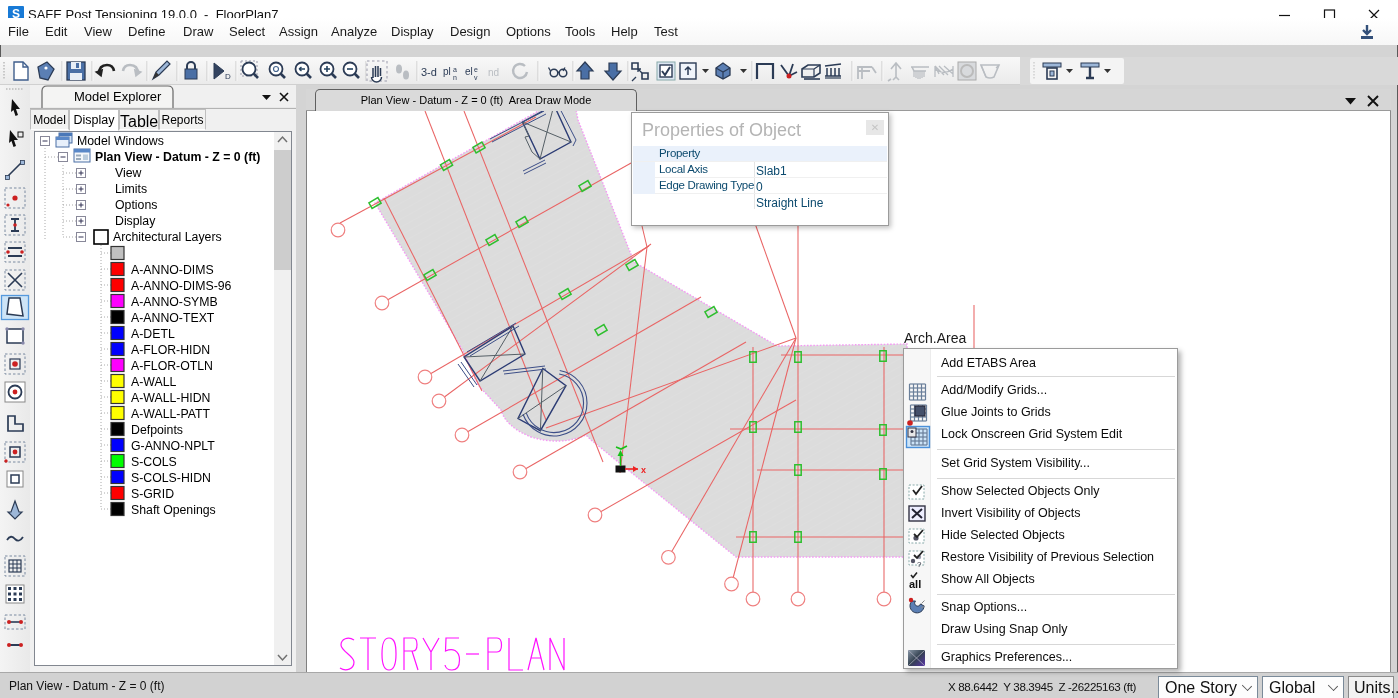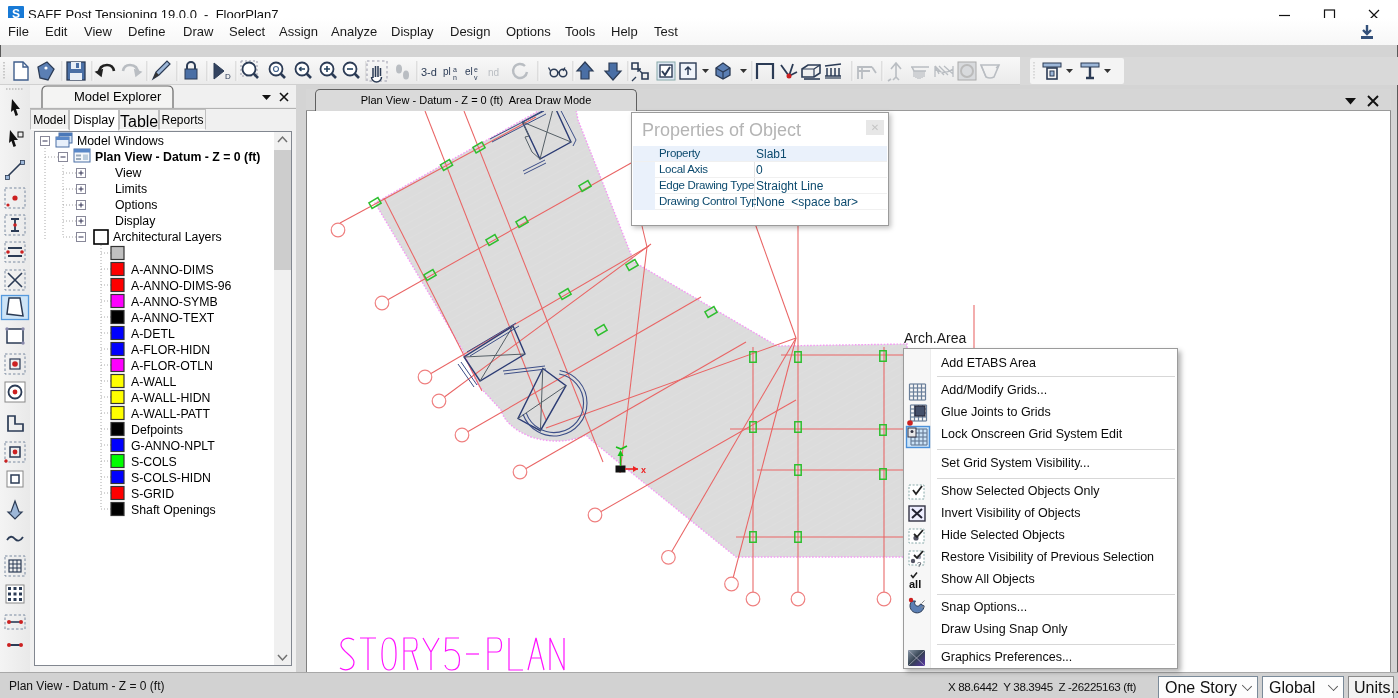--- a/index.html
+++ b/index.html
@@ -33,21 +33,21 @@
 .combo .dd { position:absolute; right:1px; top:1px; width:16px; height:16px; background:#fdfdfd; }
 .combo .dd:after { content:""; position:absolute; left:3px; top:4px; width:7px; height:7px; border-right:1.6px solid #555; border-bottom:1.6px solid #555; transform:rotate(45deg) scaleY(0.8); }
 
 #props { position:absolute; left:631px; top:112px; width:258px; height:114px; background:#ffffff; border:1px solid #9b9b9b; box-shadow:2px 2px 5px rgba(0,0,0,0.25); }
 #props .ptitle { position:absolute; left:10px; top:7px; font-size:18px; color:#b4b4b4; }
 #props .pclose { position:absolute; right:4px; top:7px; width:18px; height:15px; background:#e7e7e7; color:#c4c4c4; font-size:10px; text-align:center; line-height:15px; }
 #ptable { position:absolute; left:1px; top:33px; width:254px; height:63px; font-size:12px; color:#0c4a6e; }
 #ptable .row { position:absolute; left:0; width:254px; height:15.5px; border-bottom:1px solid #f0f0f0; }
 #ptable .gut { position:absolute; left:0; top:0; width:22px; height:16px; background:#eaf1fb; }
 #ptable .lab { position:absolute; left:26px; top:1px; width:97px; white-space:nowrap; overflow:hidden; font-size:11.5px; letter-spacing:-0.3px; }
-#ptable .val { position:absolute; left:123px; top:1px; }
+#ptable .val { position:absolute; left:123px; top:18px; }
 
 #ctxmenu { position:absolute; left:903px; top:348px; width:275px; height:321px; background:#ffffff; border:1px solid #9b9b9b; box-shadow:3px 3px 5px rgba(0,0,0,0.3); font-size:12.5px; color:#0a0a0a; }
 #ctxmenu .strip { position:absolute; left:0; top:0; width:27px; height:319px; background:#f7f7f7; border-right:1px solid #ececec; }
 #ctxmenu .mi { position:absolute; left:37px; }
 #ctxmenu .sep { position:absolute; left:33px; width:238px; height:1px; background:#d7d7d7; }
 .arch { position:absolute; left:904px; top:330px; font-size:14px; color:#1a1a1a; }
 </style>
 </head>
 <body>
 <div id="app">
@@ -657,25 +657,20 @@
       <div class="row" style="top:16px;">
           <div class="gut"></div>
           <span class="lab">Local Axis</span>
           <span class="val">0</span>
         </div>
       <div class="row" style="top:32px;">
           <div class="gut"></div>
           <span class="lab">Edge Drawing Type</span>
           <span class="val">Straight Line</span>
         </div>
-      <div class="row" style="top:48px;">
-          <div class="gut"></div>
-          <span class="lab">Drawing Control Typ</span>
-          <span class="val">None&nbsp; &lt;space bar&gt;</span>
-        </div>
     </div>
   </div>
   <div class="arch">Arch.Area</div>
   <div id="ctxmenu">
     <div class="strip"></div>
     <svg id="ctxicons" style="position:absolute;left:0;top:0" width="34" height="319" viewBox="0 0 34 319">
 <line x1="5.5" y1="35" x2="5.5" y2="51" stroke="#6a7f9a" stroke-width="1.2"></line>
         <line x1="5.5" y1="35" x2="21.5" y2="35" stroke="#6a7f9a" stroke-width="1.2"></line>
         <line x1="9.5" y1="35" x2="9.5" y2="51" stroke="#6a7f9a" stroke-width="1.2"></line>
         <line x1="5.5" y1="39" x2="21.5" y2="39" stroke="#6a7f9a" stroke-width="1.2"></line>

